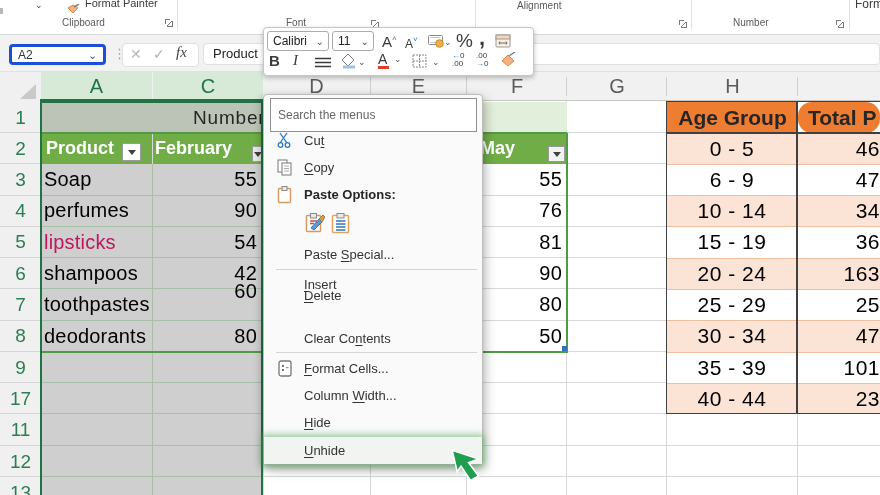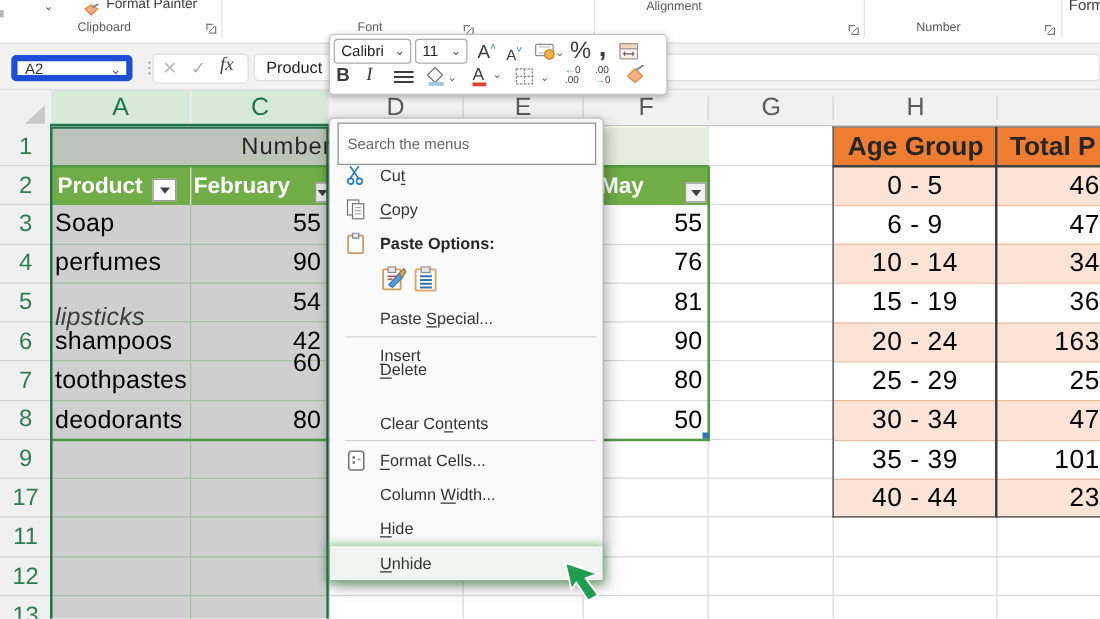--- a/index.html
+++ b/index.html
@@ -72,21 +72,21 @@
 <div class="abs" style="left:41px;top:320px;width:220px;height:1px;background:#a8bfa8;"></div>
 <div class="abs" style="left:41px;top:351px;width:220px;height:1px;background:#a8bfa8;"></div>
 <div class="abs" style="left:41px;top:382px;width:220px;height:1px;background:#a8bfa8;"></div>
 <div class="abs" style="left:41px;top:413px;width:220px;height:1px;background:#a8bfa8;"></div>
 <div class="abs" style="left:41px;top:445px;width:220px;height:1px;background:#a8bfa8;"></div>
 <div class="abs" style="left:41px;top:476px;width:220px;height:1px;background:#a8bfa8;"></div>
 <div class="abs" style="left:152px;top:164px;width:1px;height:331px;background:#a8bfa8;"></div>
 
 <div class="cell" style="left:44px;top:164px;width:108px;height:31px;font-size:20px;color:#000;letter-spacing:0.2px;">Soap</div>
 <div class="cell" style="left:44px;top:195px;width:108px;height:31px;font-size:20px;color:#000;letter-spacing:0.2px;">perfumes</div>
-<div class="cell" style="left:44px;top:238px;width:108px;height:32px;font-size:20px;color:#404040;letter-spacing:0.2px;font-style:italic;">lipsticks</div>
+<div class="cell" style="left:44px;top:226px;width:108px;height:32px;font-size:20px;color:#be185d;letter-spacing:0.2px;">lipsticks</div>
 <div class="cell" style="left:44px;top:258px;width:108px;height:31px;font-size:20px;color:#000;letter-spacing:0.2px;">shampoos</div>
 <div class="cell" style="left:44px;top:289px;width:108px;height:31px;font-size:20px;color:#000;letter-spacing:0.2px;">toothpastes</div>
 <div class="cell" style="left:44px;top:320px;width:108px;height:32px;font-size:20px;color:#000;letter-spacing:0.2px;">deodorants</div>
 
 <div class="cell num" style="left:153px;top:164px;width:104px;height:31px;font-size:20px;color:#000;letter-spacing:0.2px;">55</div>
 <div class="cell num" style="left:153px;top:195px;width:104px;height:31px;font-size:20px;color:#000;letter-spacing:0.2px;">90</div>
 <div class="cell num" style="left:153px;top:226px;width:104px;height:32px;font-size:20px;color:#000;letter-spacing:0.2px;">54</div>
 <div class="cell num" style="left:153px;top:258px;width:104px;height:31px;font-size:20px;color:#000;letter-spacing:0.2px;">42</div>
 <div class="cell num" style="left:153px;top:276px;width:104px;height:31px;font-size:20px;color:#000;letter-spacing:0.2px;">60</div>
 <div class="cell num" style="left:153px;top:320px;width:104px;height:32px;font-size:20px;color:#000;letter-spacing:0.2px;">80</div>
@@ -101,21 +101,21 @@
 <div class="abs" style="left:41px;top:132px;width:526px;height:2px;background:#4e9a45;"></div>
 <div class="abs" style="left:566px;top:133px;width:2px;height:219px;background:#4e9a45;"></div>
 <div class="abs" style="left:41px;top:351px;width:527px;height:2px;background:#4e9a45;"></div>
 <div class="abs" style="left:562px;top:346px;width:5px;height:5px;background:#2e75b6;"></div>
 
 <div class="abs" style="left:40px;top:101px;width:2px;height:394px;background:#217346;"></div>
 <div class="abs" style="left:261px;top:101px;width:2px;height:394px;background:#217346;"></div>
 <div class="abs" style="left:40px;top:101px;width:223px;height:2px;background:#217346;"></div>
 
 <div class="cell ctr" style="left:667px;top:102px;width:131px;height:31px;background:#ee7d31;font-weight:bold;font-size:21px;color:#262626;">Age Group</div>
-<div class="cell" style="left:798px;top:102px;width:82px;height:31px;background:#ee7d31;font-weight:bold;font-size:21px;color:#262626;padding-left:10px;white-space:nowrap;">Total P</div>
+<div class="cell" style="left:798px;top:102px;width:82px;height:31px;background:#ee7d31;font-weight:bold;font-size:21px;color:#262626;padding-left:10px;white-space:nowrap;border-radius:14px;">Total P</div>
 <div class="cell ctr" style="left:667px;top:133px;width:130px;height:31px;background:#fbe3d5;font-size:21px;letter-spacing:0.5px;">0 - 5</div>
 <div class="cell ctr" style="left:667px;top:164px;width:130px;height:31px;background:#ffffff;font-size:21px;letter-spacing:0.5px;">6 - 9</div>
 <div class="cell ctr" style="left:667px;top:195px;width:130px;height:31px;background:#fbe3d5;font-size:21px;letter-spacing:0.5px;">10 - 14</div>
 <div class="cell ctr" style="left:667px;top:226px;width:130px;height:32px;background:#ffffff;font-size:21px;letter-spacing:0.5px;">15 - 19</div>
 <div class="cell ctr" style="left:667px;top:258px;width:130px;height:31px;background:#fbe3d5;font-size:21px;letter-spacing:0.5px;">20 - 24</div>
 <div class="cell ctr" style="left:667px;top:289px;width:130px;height:31px;background:#ffffff;font-size:21px;letter-spacing:0.5px;">25 - 29</div>
 <div class="cell ctr" style="left:667px;top:320px;width:130px;height:32px;background:#fbe3d5;font-size:21px;letter-spacing:0.5px;">30 - 34</div>
 <div class="cell ctr" style="left:667px;top:352px;width:130px;height:31px;background:#ffffff;font-size:21px;letter-spacing:0.5px;">35 - 39</div>
 <div class="cell ctr" style="left:667px;top:383px;width:130px;height:31px;background:#fbe3d5;font-size:21px;letter-spacing:0.5px;">40 - 44</div>
 <div class="cell num" style="left:798px;top:133px;width:82px;height:31px;background:#fbe3d5;font-size:21px;letter-spacing:0.5px;">46</div>
@@ -183,21 +183,21 @@
 <div class="gl" style="left:0px;top:257px;width:40px;height:1px;background:#d4d4d4;"></div>
 <div class="gl" style="left:0px;top:288px;width:40px;height:1px;background:#d4d4d4;"></div>
 <div class="gl" style="left:0px;top:320px;width:40px;height:1px;background:#d4d4d4;"></div>
 <div class="gl" style="left:0px;top:351px;width:40px;height:1px;background:#d4d4d4;"></div>
 <div class="gl" style="left:0px;top:382px;width:40px;height:1px;background:#d4d4d4;"></div>
 <div class="gl" style="left:0px;top:413px;width:40px;height:1px;background:#d4d4d4;"></div>
 <div class="gl" style="left:0px;top:445px;width:40px;height:1px;background:#d4d4d4;"></div>
 <div class="gl" style="left:0px;top:476px;width:40px;height:1px;background:#d4d4d4;"></div>
 
 <div class="abs" style="left:0;top:35px;width:880px;height:37px;background:#f1f2f1;border-bottom:1px solid #e0e0e0;box-sizing:border-box;"></div>
-<div class="abs" style="left:9px;top:44px;width:97px;height:21px;background:#fff;border:5px solid #1d4ed8;border-radius:4px;font-size:12px;color:#333;display:flex;align-items:center;padding-left:6px;box-sizing:border-box;">A2</div>
+<div class="abs" style="left:9px;top:44px;width:97px;height:21px;background:#fff;border:3px solid #1d4ed8;border-radius:4px;font-size:12px;color:#333;display:flex;align-items:center;padding-left:6px;box-sizing:border-box;">A2</div>
 <div class="abs" style="left:88px;top:49px;width:9px;height:9px;color:#555;font-size:11px;">⌄</div>
 <div class="abs" style="left:113px;top:46px;width:4px;height:18px;color:#9a9a9a;font-size:13px;letter-spacing:0;">⋮</div>
 <div class="abs" style="left:122px;top:43px;width:75px;height:22px;background:#fff;border:1px solid #e0e0e0;border-radius:4px;"></div>
 <div class="abs" style="left:130px;top:46px;font-size:14px;color:#b8b8b8;">✕</div>
 <div class="abs" style="left:153px;top:46px;font-size:14px;color:#b0b0b0;">✓</div>
 <div class="abs" style="left:176px;top:44px;font-size:15px;color:#444;font-style:italic;font-family:'Liberation Serif',serif;"><i>f</i>x</div>
 <div class="abs" style="left:203px;top:43px;width:677px;height:22px;background:#fff;border:1px solid #e0e0e0;border-radius:4px;box-sizing:border-box;"></div>
 <div class="abs" style="left:213px;top:46px;font-size:13px;color:#222;">Product</div>
 
 <div class="abs" style="left:0;top:0;width:880px;height:35px;background:#fff;border-bottom:1px solid #d8d8d8;box-sizing:border-box;"></div>

